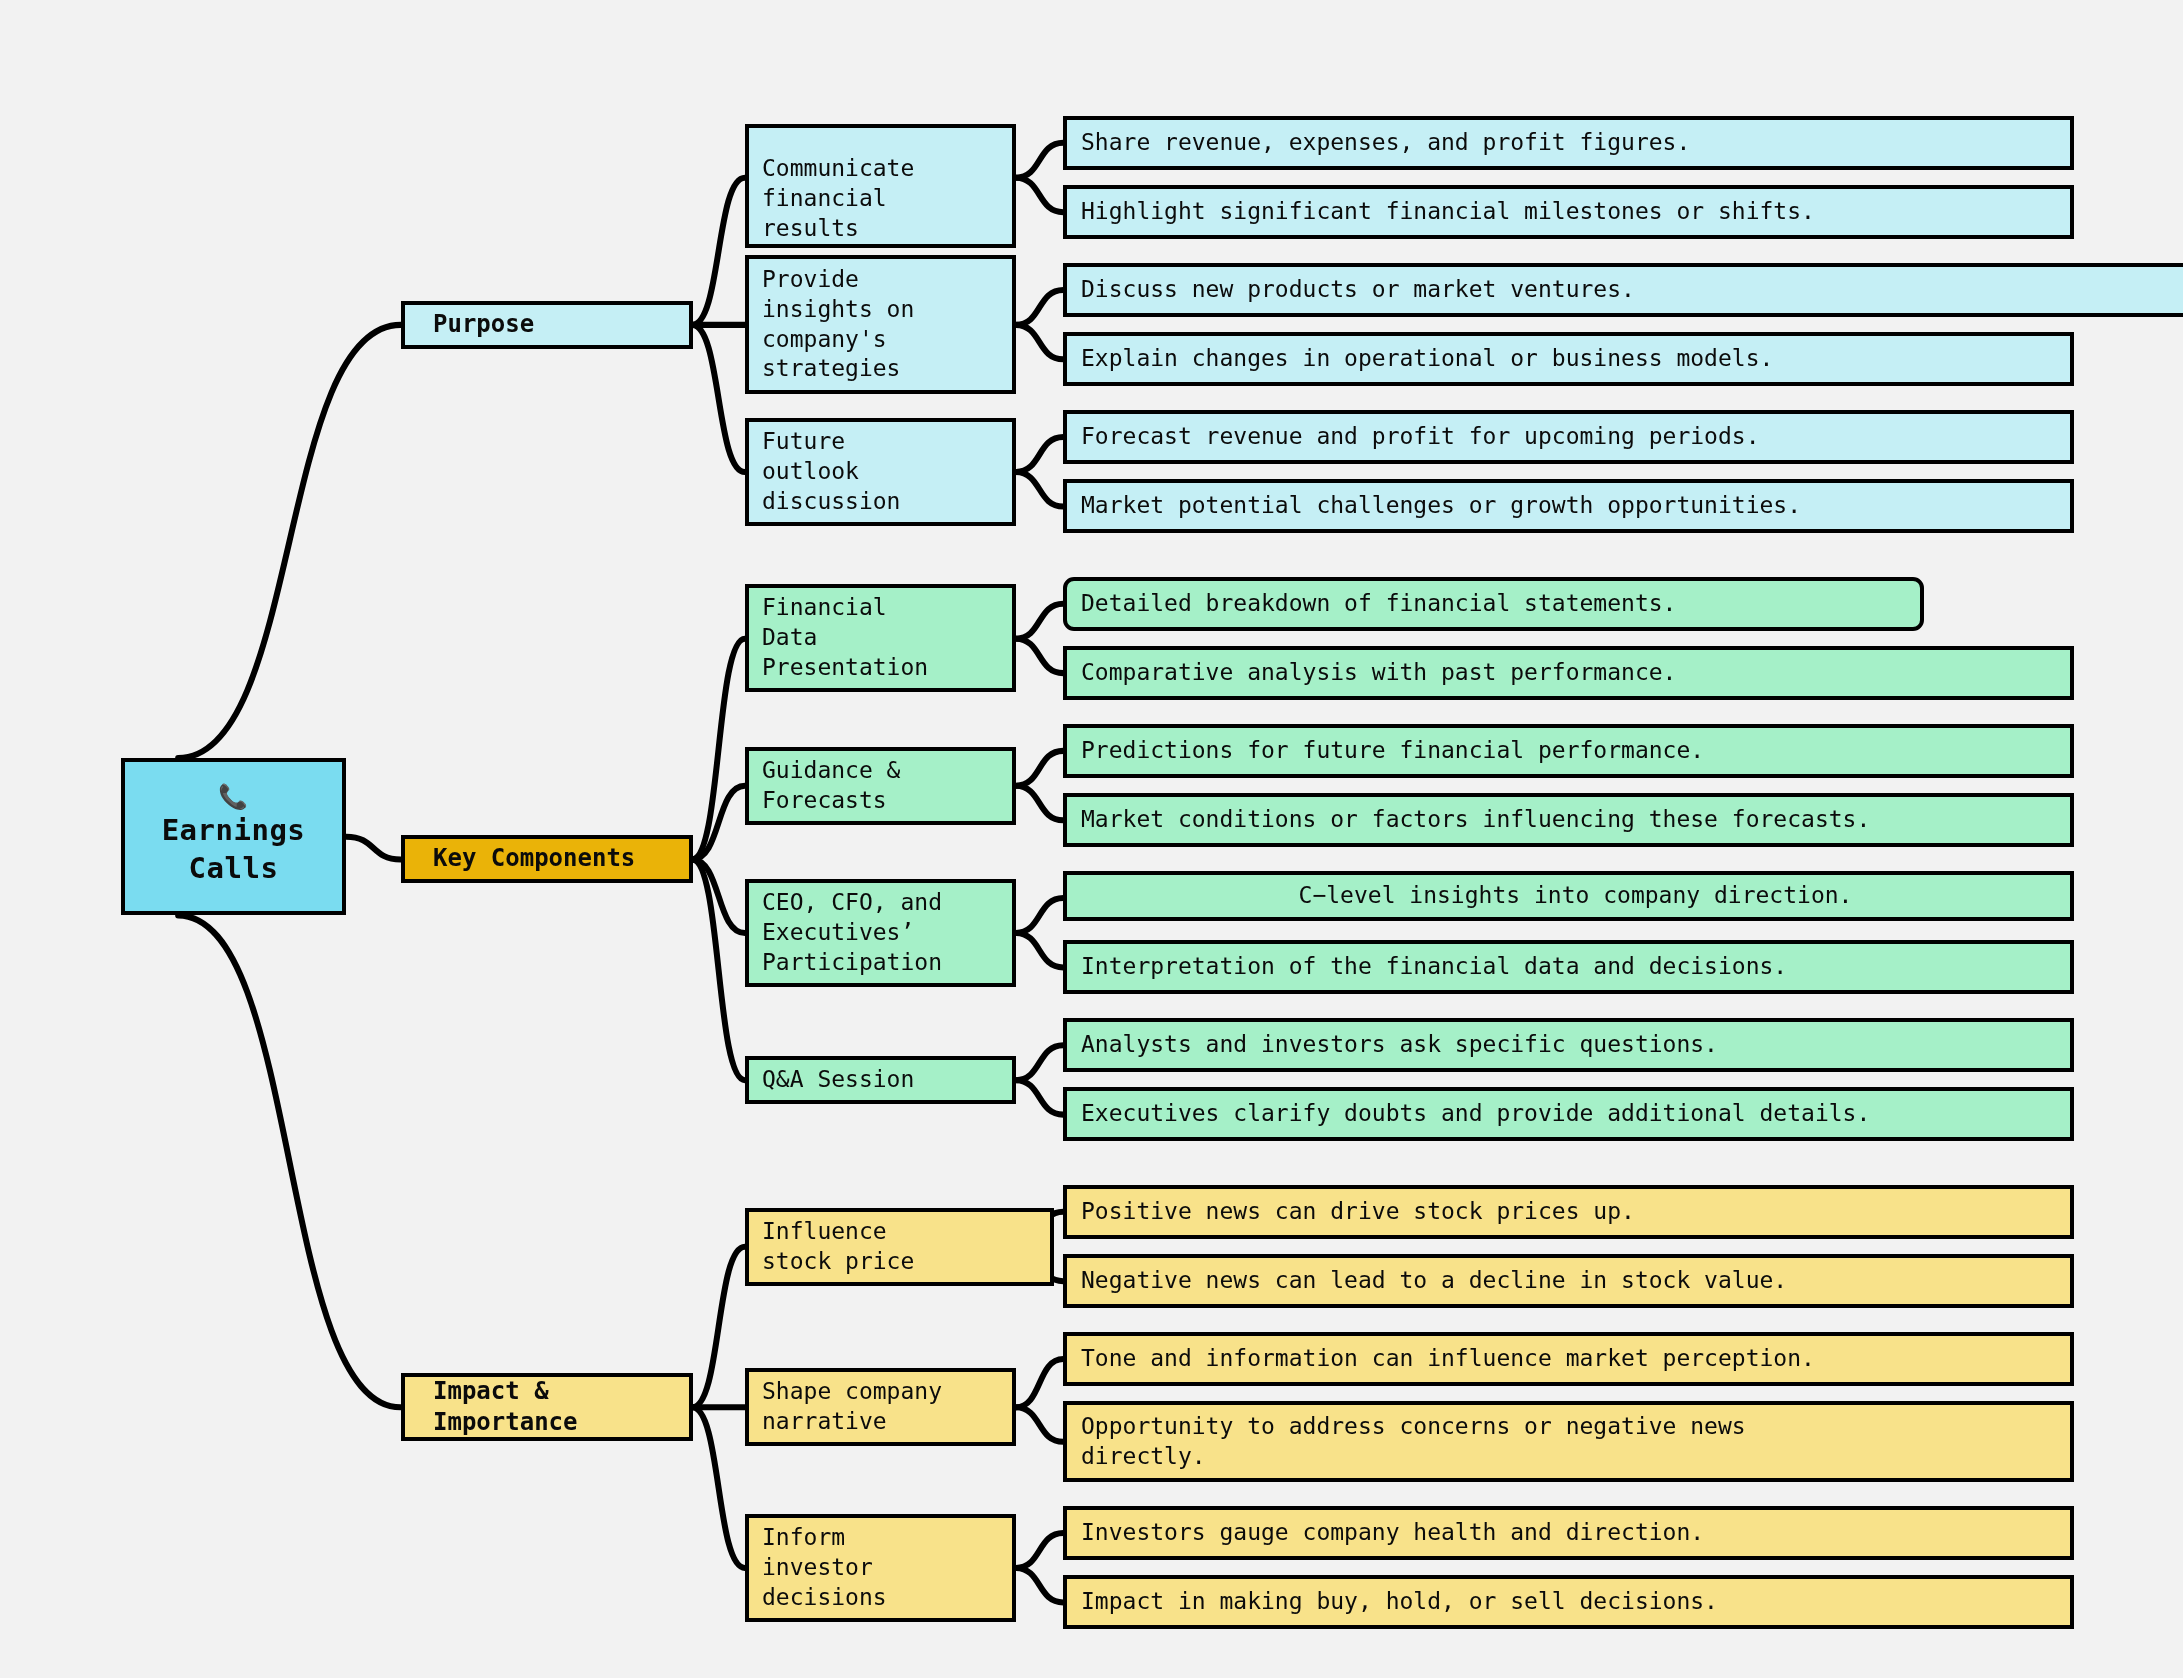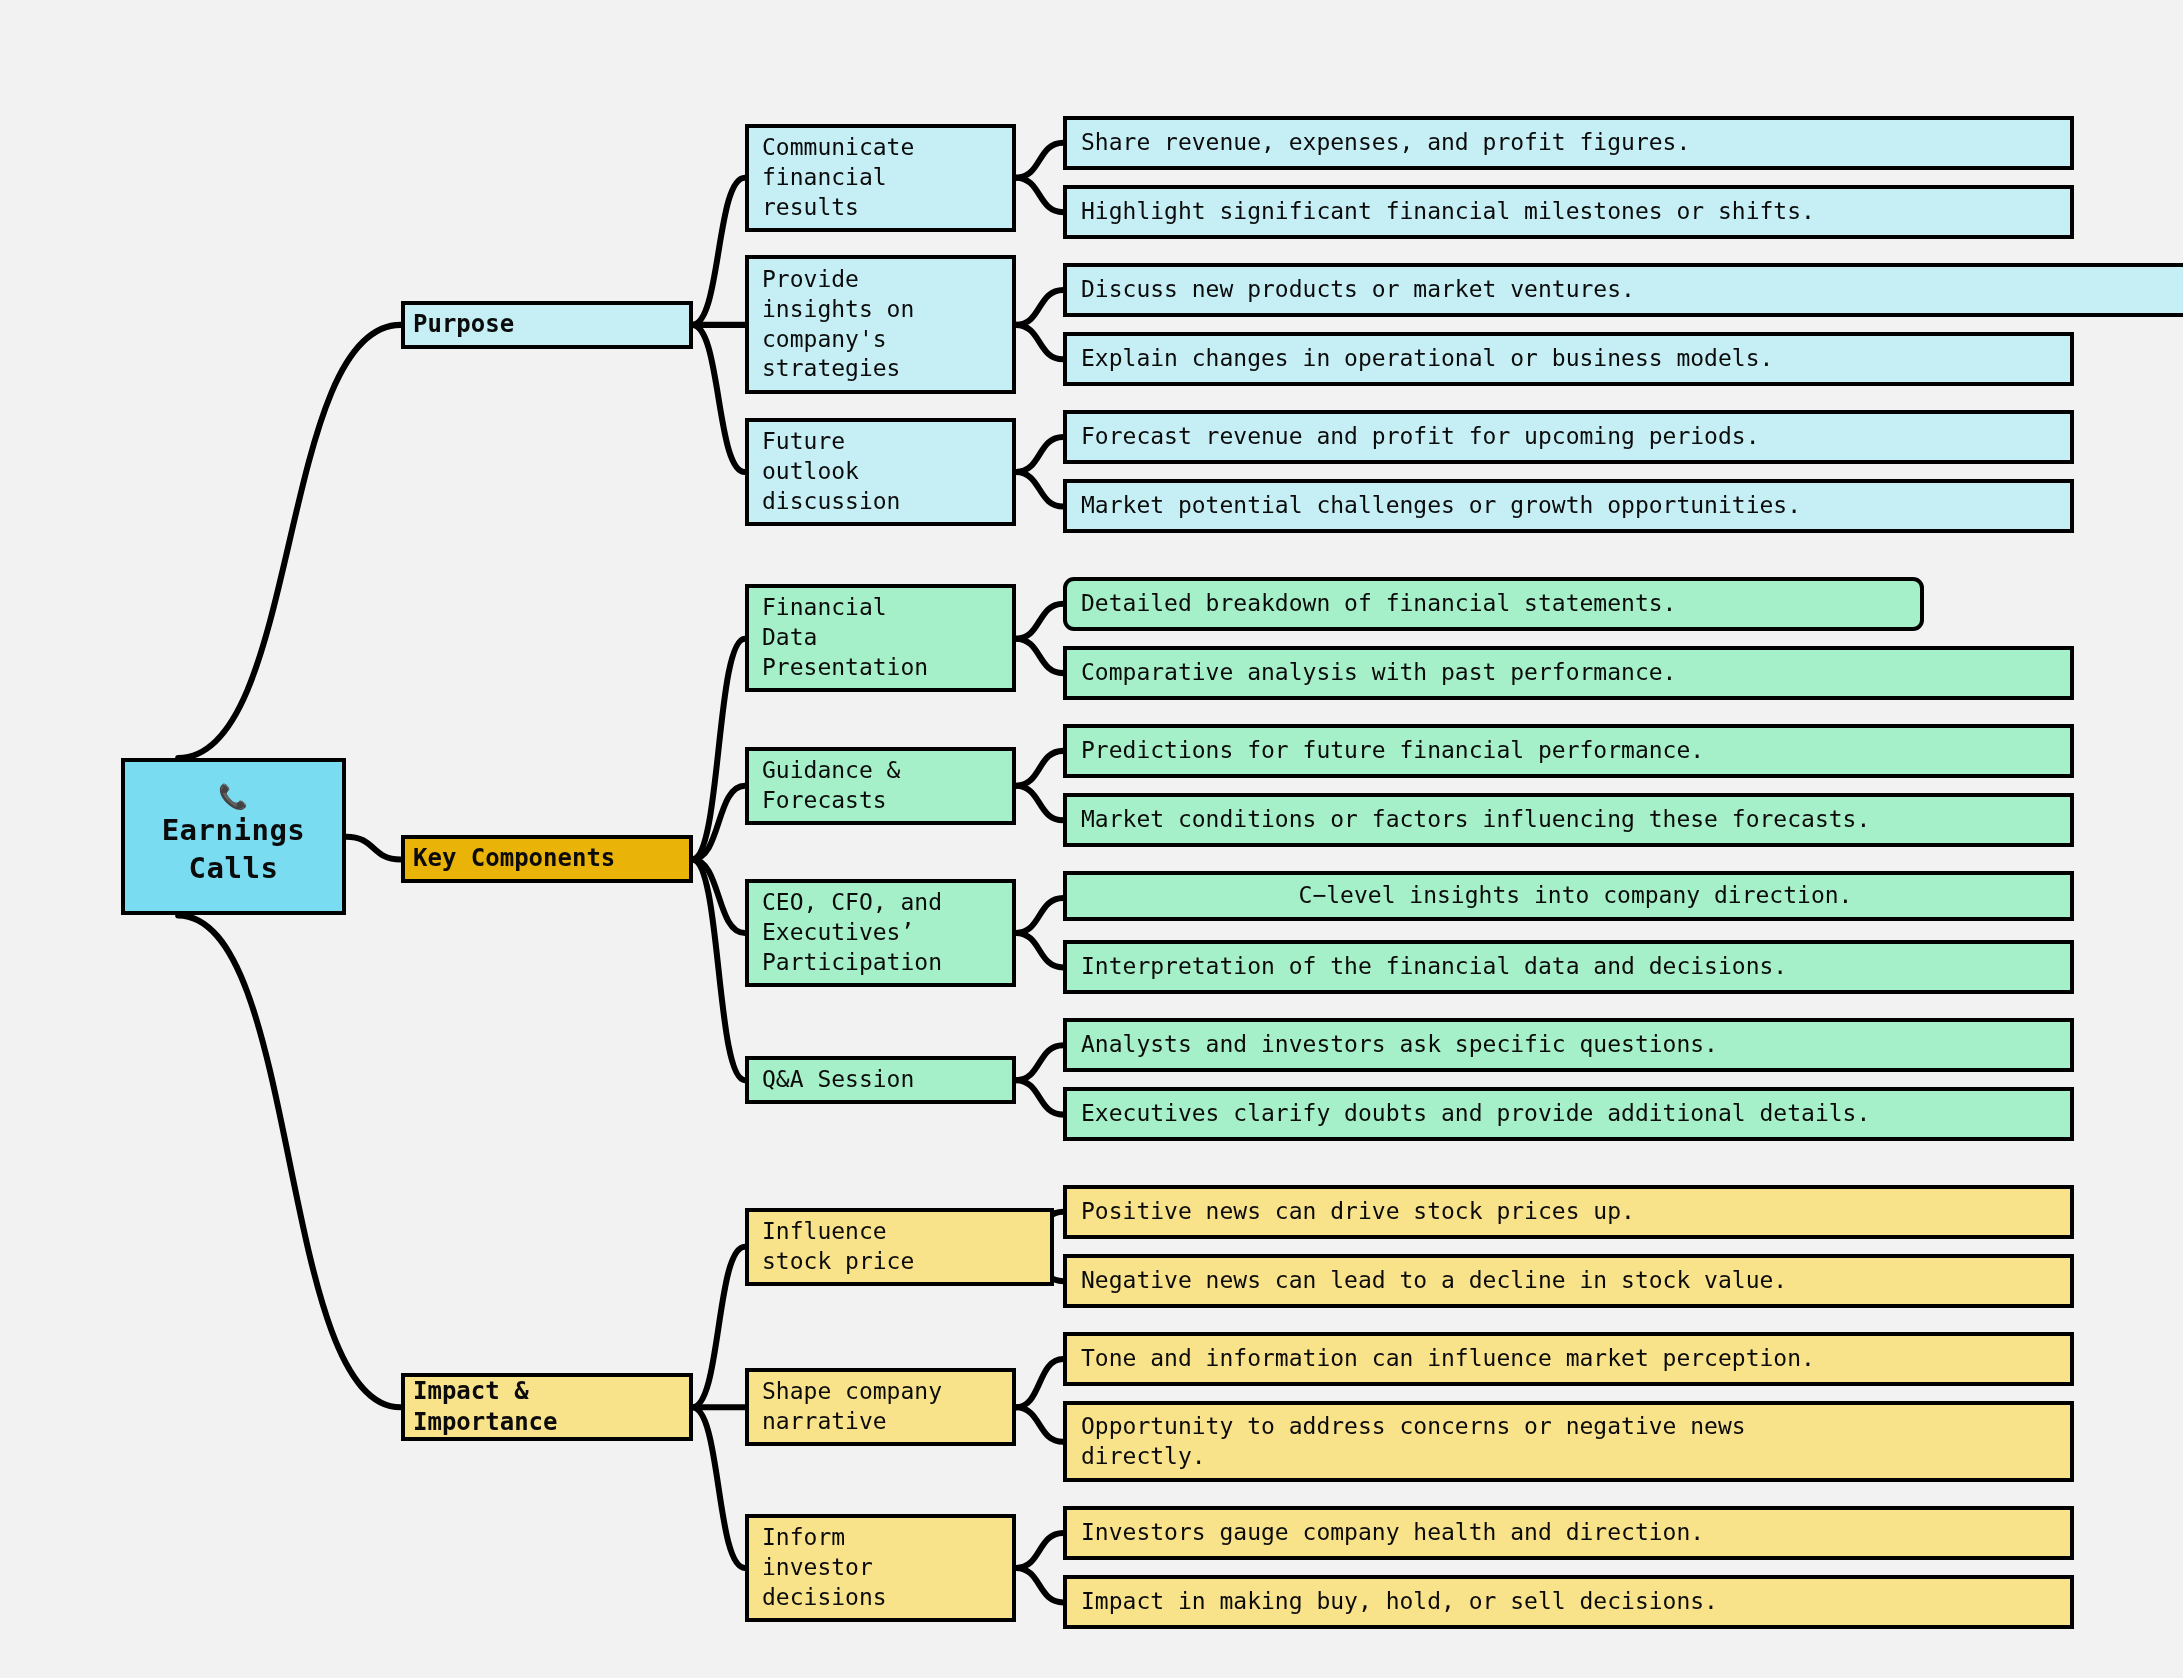--- a/index.html
+++ b/index.html
@@ -54,21 +54,21 @@
     font-size: 29px;
     font-weight: bold;
     letter-spacing: 0.5px;
     text-align: center;
   }
 
   
   .branch .txt {
     font-size: 24px;
     font-weight: bold;
-    padding-left: 8px;
+    padding-left: 28px;
   }
   .branch.cyan   { background: #c5eff5; }
   .branch.green  { background: #eab308; }
   .branch.yellow { background: #f8e28a; }
 
   
   .child .txt {
     font-size: 23px;
     padding-left: 13px;
   }
@@ -125,21 +125,21 @@
         <path d="M 1496 3041 C 1558.7 3041, 1547.3 3388, 1610 3388"></path>
         <path d="M 2195 3388 C 2251.65 3388, 2241.35 3312.5, 2298 3312.5"></path>
         <path d="M 2195 3388 C 2251.65 3388, 2241.35 3462.5, 2298 3462.5"></path>
       </g>
   </svg>
 
   <div id="node-layer">
       <div class="node branch cyan" style="left: 401px; top: 301px; width: 292px; height: 48px;">
         <span class="txt">Purpose</span>
       </div>
-      <div class="node child cyan" style="left: 745px; top: 124px; width: 271px; height: 108px;">
+      <div class="node child cyan" style="left: 745px; top: 124px; width: 271px; height: 124px; align-items: flex-end;">
         <span class="txt">Communicate
 financial
 results</span>
       </div>
       <div class="node leaf cyan" style="left: 1063px; top: 116px; width: 1011px; height: 54px;">
         <span class="txt">Share revenue, expenses, and profit figures.</span>
       </div>
       <div class="node leaf cyan" style="left: 1063px; top: 185px; width: 1011px; height: 54px;">
         <span class="txt">Highlight significant financial milestones or shifts.</span>
       </div>

